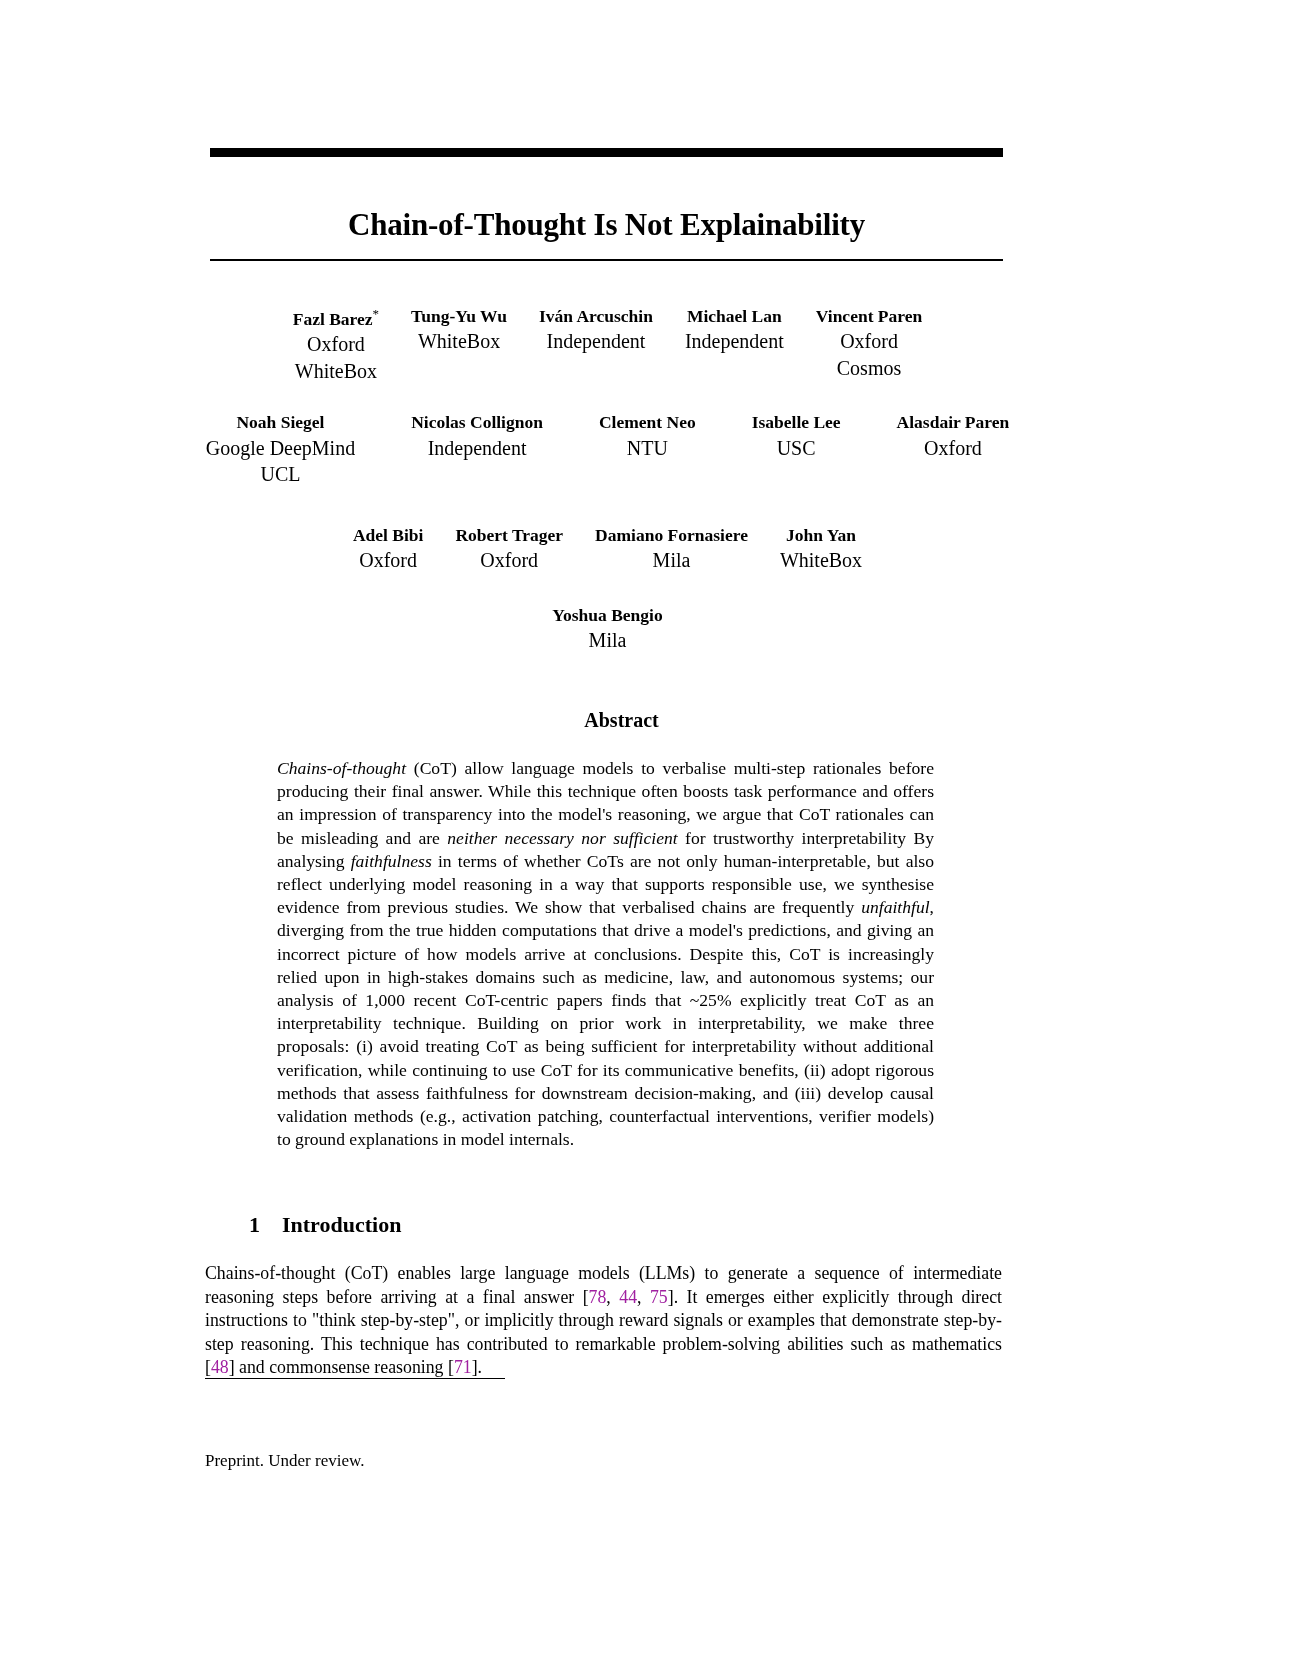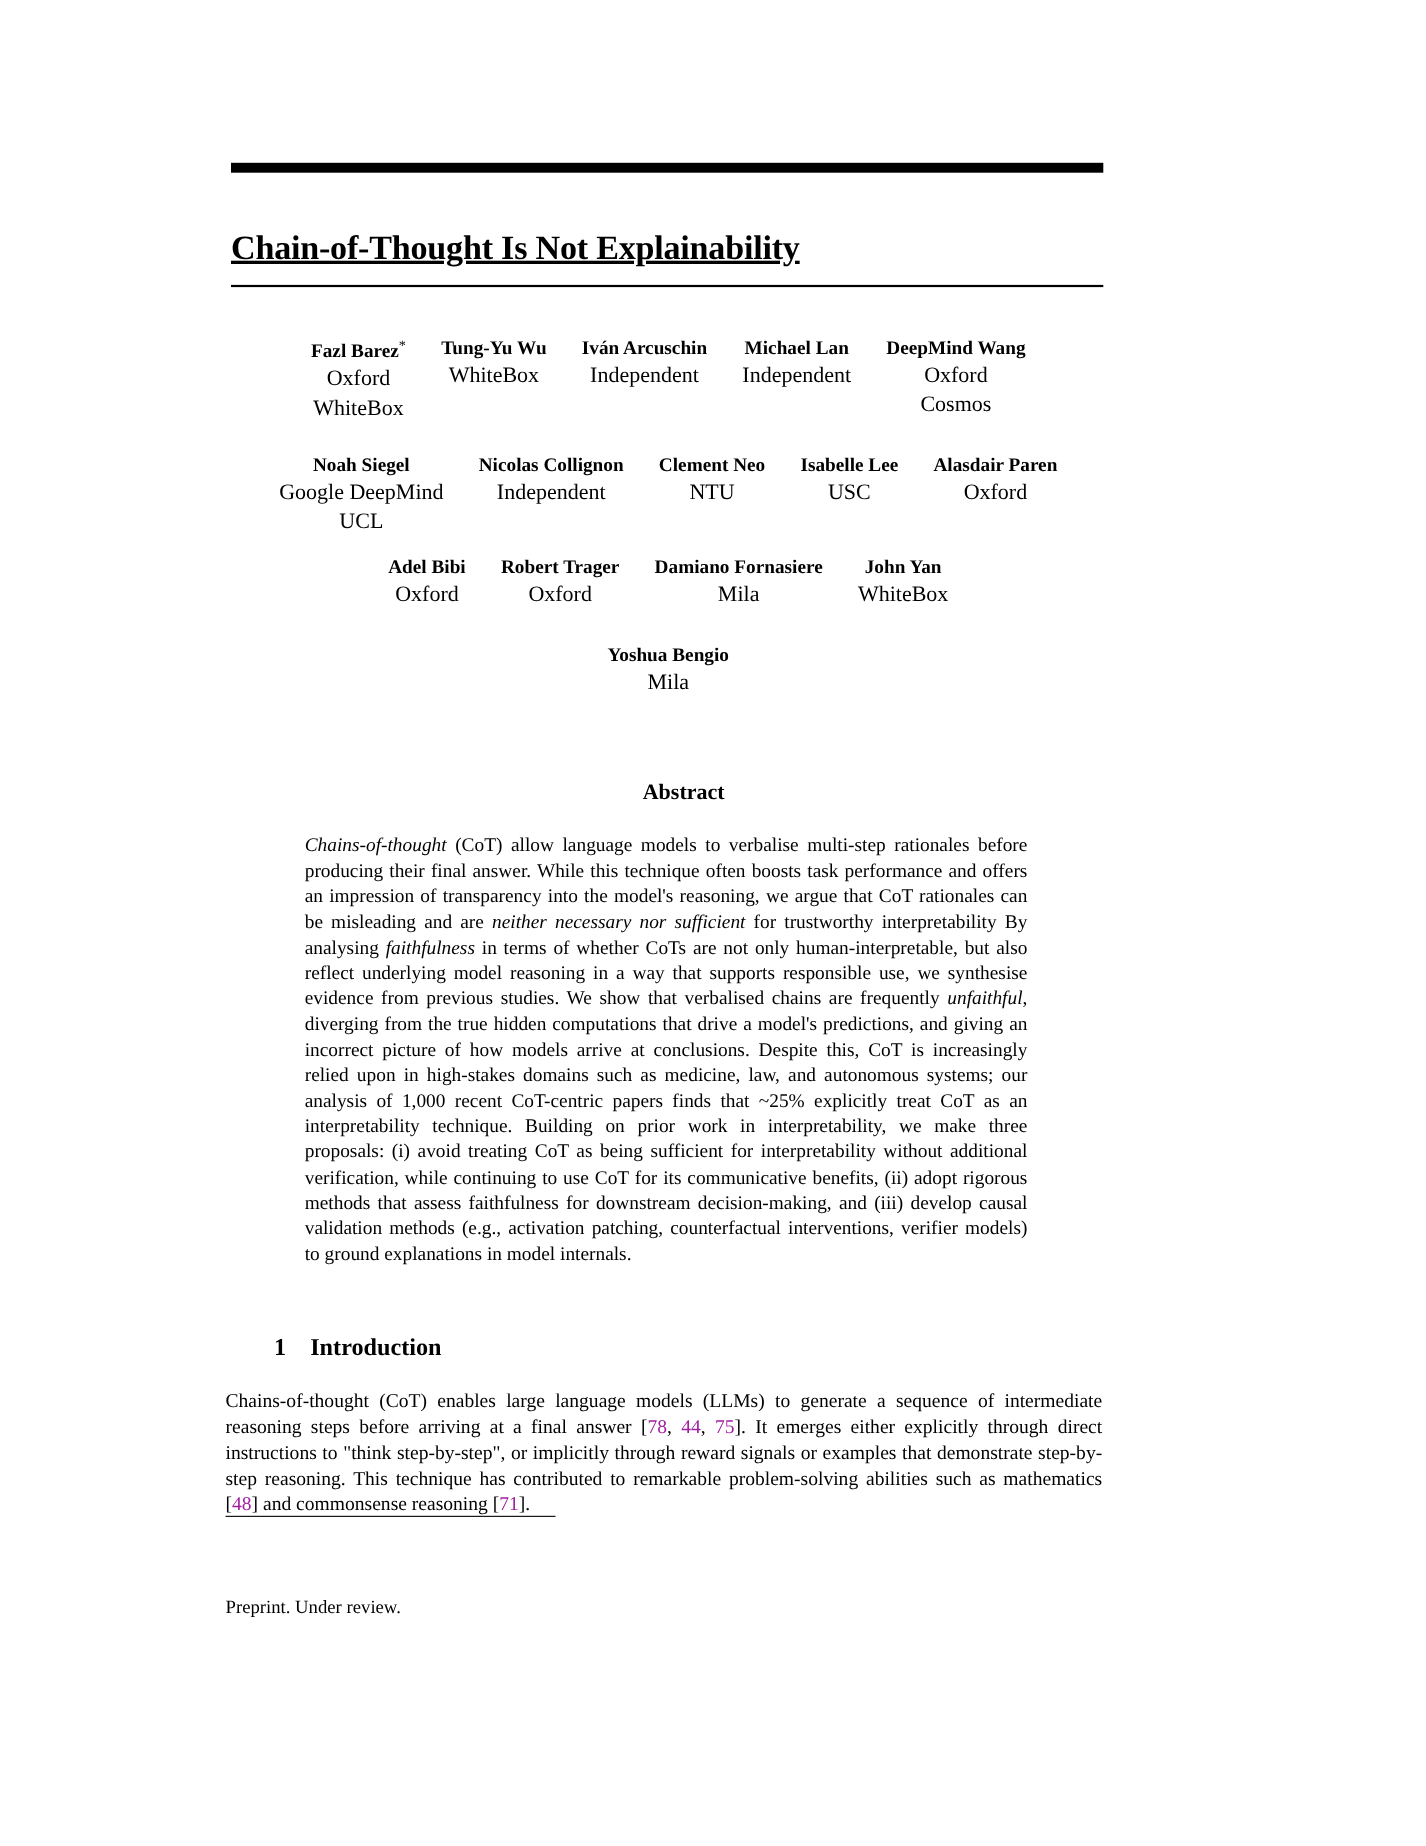--- a/index.html
+++ b/index.html
@@ -38,42 +38,41 @@
     top: 259px;
     width: 793px;
     height: 2px;
     background: #000;
   }
   .title {
     position: absolute;
     left: 210px;
     top: 186px;
     width: 793px;
-    text-align: left;
+    text-align: center;
     font-size: 31px;
     font-weight: bold;
     letter-spacing: -0.2px;
-    text-decoration: underline;
   }
 
   
   .authors {
     position: absolute;
     left: 200px;
     top: 305px;
     width: 815px;
   }
   .author-row {
     display: flex;
     justify-content: center;
     align-items: flex-start;
     margin-bottom: 6px;
   }
   .author-row.r1 { margin-bottom: 27px; }
-  .author-row.r2 { margin-bottom: 16px; }
+  .author-row.r2 { margin-bottom: 36px; gap: 24px; }
   .author-row.r3 { margin-bottom: 30px; }
   .author {
     text-align: center;
     padding: 0 16px;
     line-height: 1.33;
   }
   .author-name {
     font-size: 17.5px;
     font-weight: bold;
     white-space: nowrap;
@@ -189,21 +188,21 @@
       </div>
       <div class="author">
         <div class="author-name">Iván Arcuschin</div>
         <div class="author-affil">Independent</div>
       </div>
       <div class="author">
         <div class="author-name">Michael Lan</div>
         <div class="author-affil">Independent</div>
       </div>
       <div class="author">
-        <div class="author-name">DeepMind Wang</div>
+        <div class="author-name">Vincent Paren</div>
         <div class="author-affil">Oxford</div>
         <div class="author-affil">Cosmos</div>
       </div>
     </div>
 
     <div class="author-row r2">
       <div class="author">
         <div class="author-name">Noah Siegel</div>
         <div class="author-affil">Google DeepMind</div>
         <div class="author-affil">UCL</div>

